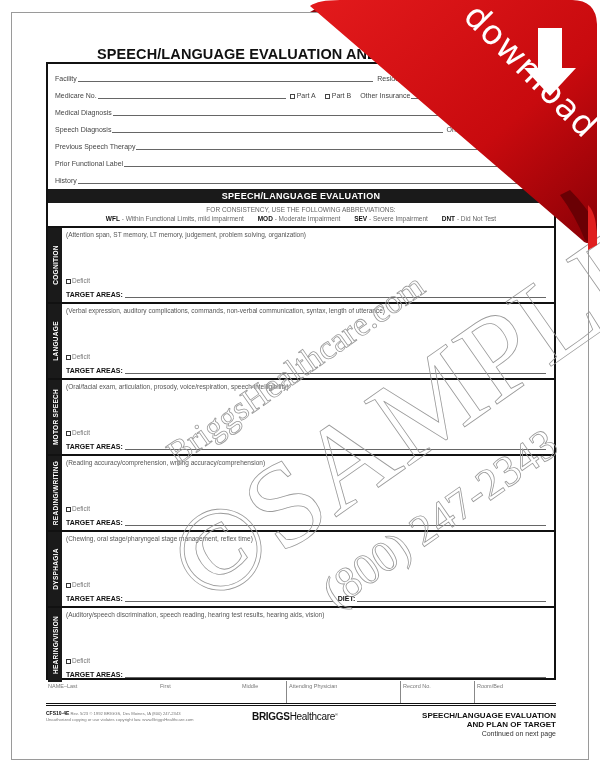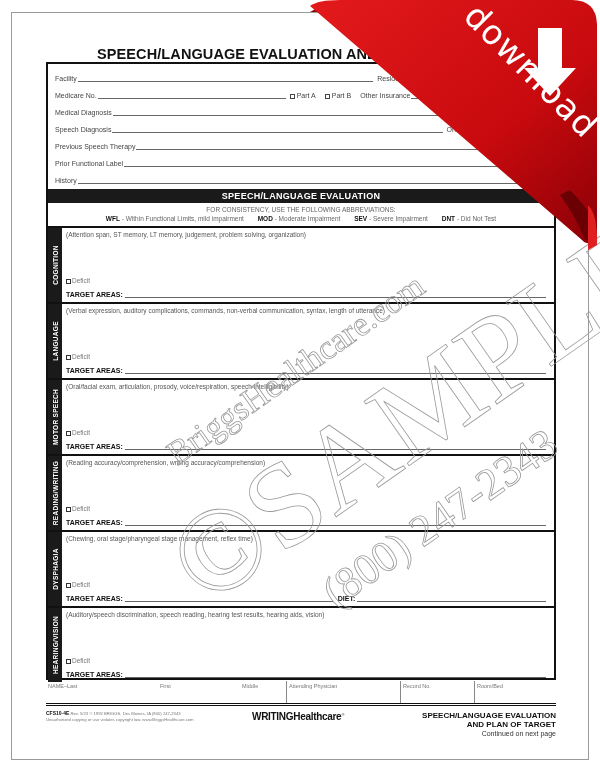--- a/index.html
+++ b/index.html
@@ -37,21 +37,21 @@
 
   .footer-id { position: absolute; left: 46px; top: 681px; width: 510px; height: 25px; border-bottom: 3px double #111; font-size: 5.5px; color: #777; }
   .footer-id .cell { position: absolute; top: 2px; }
   .footer-id .vline { position: absolute; top: 0; bottom: 0; border-left: 0.8px solid #888; }
 
   .footer { position: absolute; left: 46px; top: 711px; width: 510px; height: 40px; }
   .footer .code { position: absolute; left: 0; top: 0; font-size: 4.2px; color: #777; line-height: 5.5px; white-space: nowrap; }
   .footer .code b { color: #111; font-size: 5px; }
   .footer .brand { position: absolute; left: 206px; top: 0; font-size: 10px; white-space: nowrap; color: #111; }
   .footer .brand b { font-weight: bold; letter-spacing: -0.3px; }
-  .footer .brand span { font-weight: bold; letter-spacing: -0.3px; }
+  .footer .brand span { font-weight: normal; letter-spacing: -0.3px; }
   .footer .ftitle { position: absolute; right: 0; top: 0; text-align: right; font-size: 8px; font-weight: bold; color: #111; line-height: 9px; }
   .footer .ftitle .cont { font-weight: normal; font-size: 7px; color: #333; }
 
   .watermark { position: absolute; left: 0; top: 0; width: 600px; height: 771px; pointer-events: none; }
 
   .ribbon { position: absolute; left: 0; top: 0; width: 600px; height: 771px; pointer-events: none; }
   .ribbon-btn { position: absolute; left: 380px; top: 0; width: 220px; height: 230px; pointer-events: auto; cursor: pointer; }
 </style>
 </head>
 <body>
@@ -201,21 +201,21 @@
   <span class="vline" style="left:428px;"></span>
   <span class="cell" style="left:431px;">Room/Bed</span>
 </div>
 
 <div class="footer">
   <div class="code">
     <b>CFS10-4E</b> <span>Rev. 5/23  © 1992 BRIGGS, Des Moines, IA  (800) 247-2343</span><br>
     <span>Unauthorized copying or use violates copyright law.  www.BriggsHealthcare.com</span>
   </div>
   <div class="brand">
-    <b>WRITING</b><span>Healthcare</span><sup style="font-size:4px;">®</sup>
+    <b>BRIGGS</b><span>Healthcare</span><sup style="font-size:4px;">®</sup>
   </div>
   <div class="ftitle">
     <div>SPEECH/LANGUAGE EVALUATION</div>
     <div>AND PLAN OF TARGET</div>
     <div class="cont">Continued on next page</div>
   </div>
 </div>
 
 <svg class="watermark" viewBox="0 0 600 771">
   <g fill="none" stroke="#9a9a9a" stroke-width="0.8" font-family="Liberation Serif, serif">

